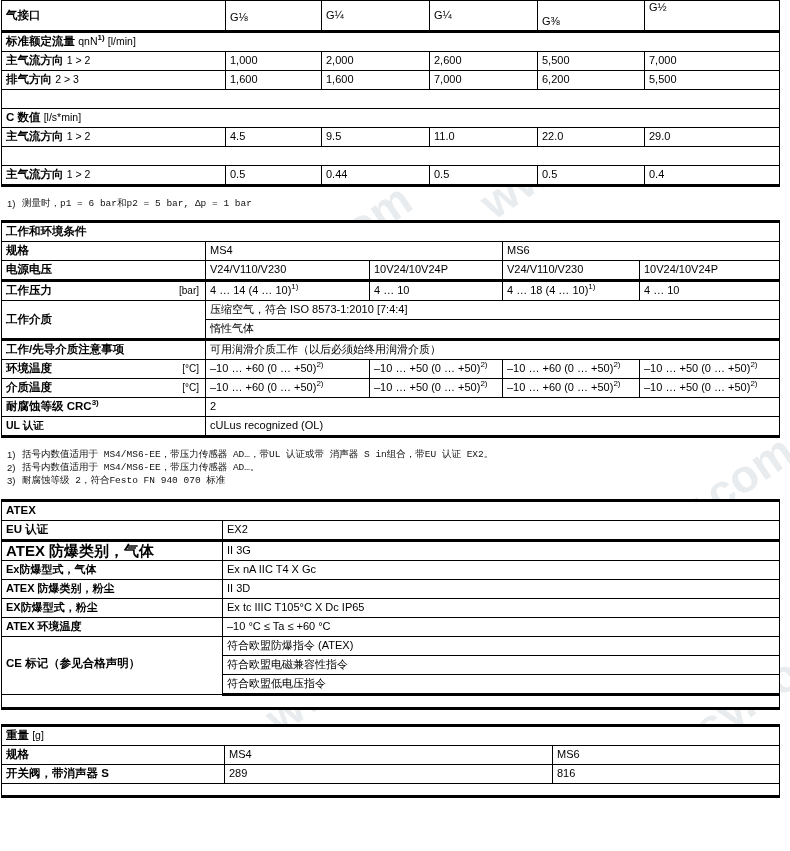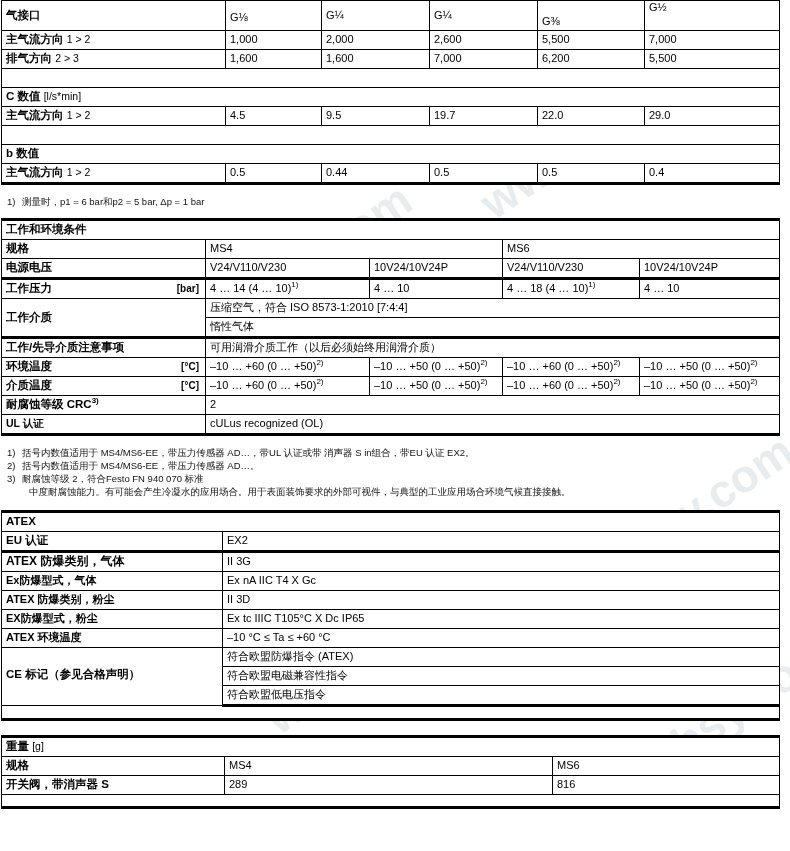--- a/index.html
+++ b/index.html
@@ -88,21 +88,21 @@
     font-size: 11px;
   }
   td.blank {
     background: #ffffff;
     height: 14px;
   }
   .thick-top { border-top: 3px solid #000 !important; }
   .thick-bot { border-bottom: 3px solid #000 !important; }
   .unit {
     float: right;
-    font-weight: bold;
+    font-weight: normal;
     font-size: 10px;
     padding-right: 2px;
   }
   .lite {
     font-weight: normal;
     font-size: 10.5px;
   }
   sup { font-size: 8px; vertical-align: super; line-height: 0; }
 
   
@@ -116,21 +116,21 @@
   .fn-row {
     display: flex;
     align-items: flex-start;
   }
   .fn-num {
     width: 22px;
     flex: 0 0 22px;
     padding-left: 7px;
     box-sizing: border-box;
   }
-  .fn-txt { flex: 1 1 auto; }
+  .fn-txt { flex: 1 1 auto; font-family: Liberation Mono, monospace; }
   .fn-cont { padding-left: 29px; }
   .gap10 { height: 10px; }
   .gap12 { height: 12px; }
   .gap14 { height: 14px; }
 </style>
 </head>
 <body>
 
 <div id="watermark-layer">
   <div class="wm wm-f">www.ehsy.com</div>
@@ -157,20 +157,23 @@
       <tr>
         <td class="sub lbl" style="height:9px;padding-top:0;padding-bottom:0">气接口</td>
         <td class="valsub" style="height:9px;padding-top:4px;padding-bottom:0">G⅛</td>
         <td class="valsub" style="height:9px;padding-top:0;padding-bottom:0">G¼</td>
         <td class="valsub" style="height:9px;padding-top:0;padding-bottom:0">G¼</td>
         <td class="valsub" style="height:9px;padding-top:12px;padding-bottom:0">G⅜</td>
         <td class="valsub" style="height:9px;padding-top:0;padding-bottom:16px">G½</td>
       </tr>
 
       <tr>
+        <td class="hdr thick-top" colspan="6"><span>标准额定流量</span> <span class="lite">qnN</span><sup>1)</sup> <span class="lite">[l/min]</span></td>
+      </tr>
+      <tr>
         <td class="lbl"><span>主气流方向</span> <span class="lite">1 &gt; 2</span></td>
         <td class="val">1,000</td>
         <td class="val">2,000</td>
         <td class="val">2,600</td>
         <td class="val">5,500</td>
         <td class="val">7,000</td>
       </tr>
       <tr>
         <td class="lbl"><span>排气方向</span> <span class="lite">2 &gt; 3</span></td>
         <td class="val">1,600</td>
@@ -183,31 +186,28 @@
         <td class="blank" colspan="6"></td>
       </tr>
 
       <tr>
         <td class="hdr" colspan="6"><span>C 数值</span> <span class="lite">[l/s*min]</span></td>
       </tr>
       <tr>
         <td class="lbl"><span>主气流方向</span> <span class="lite">1 &gt; 2</span></td>
         <td class="val">4.5</td>
         <td class="val">9.5</td>
-        <td class="val">19.7</td>
+        <td class="val">11.0</td>
         <td class="val">22.0</td>
         <td class="val">29.0</td>
       </tr>
       <tr>
         <td class="blank" colspan="6"></td>
       </tr>
 
-      <tr>
-        <td class="hdr" colspan="6"><span>b 数值</span></td>
-      </tr>
       <tr>
         <td class="lbl thick-bot"><span>主气流方向</span> <span class="lite">1 &gt; 2</span></td>
         <td class="val thick-bot">0.5</td>
         <td class="val thick-bot">0.44</td>
         <td class="val thick-bot">0.5</td>
         <td class="val thick-bot">0.5</td>
         <td class="val thick-bot">0.4</td>
       </tr>
     </tbody>
   </table>
@@ -306,40 +306,39 @@
       <div class="fn-txt">括号内数值适用于 MS4/MS6-EE，带压力传感器 AD…，带UL 认证或带 消声器 S in组合，带EU 认证 EX2。</div>
     </div>
     <div class="fn-row">
       <div class="fn-num">2)</div>
       <div class="fn-txt">括号内数值适用于 MS4/MS6-EE，带压力传感器 AD…。</div>
     </div>
     <div class="fn-row">
       <div class="fn-num">3)</div>
       <div class="fn-txt">耐腐蚀等级 2，符合Festo FN 940 070 标准</div>
     </div>
-    <div class="fn-cont">中度耐腐蚀能力。有可能会产生冷凝水的应用场合。用于表面装饰要求的外部可视件，与典型的工业应用场合环境气候直接接触。</div>
   </div>
 
   <div class="gap12"></div>
 
   <table class="dt">
     <colgroup>
       <col style="width:221px">
         <col style="width:557px">
     </colgroup>
     <tbody>
       <tr>
         <td class="hdr thick-top" colspan="2">ATEX</td>
       </tr>
       <tr>
         <td class="sub lbl">EU 认证</td>
         <td class="valsub">EX2</td>
       </tr>
       <tr>
-        <td class="lbl thick-top" style="font-size:12px">ATEX 防爆类别，气体</td>
+        <td class="lbl thick-top" style="font-size:15px">ATEX 防爆类别，气体</td>
         <td class="val thick-top">II 3G</td>
       </tr>
       <tr>
         <td class="lbl" style="font-size:11px">Ex防爆型式，气体</td>
         <td class="val">Ex nA IIC T4 X Gc</td>
       </tr>
       <tr>
         <td class="lbl" style="font-size:11px">ATEX 防爆类别，粉尘</td>
         <td class="val">II 3D</td>
       </tr>

